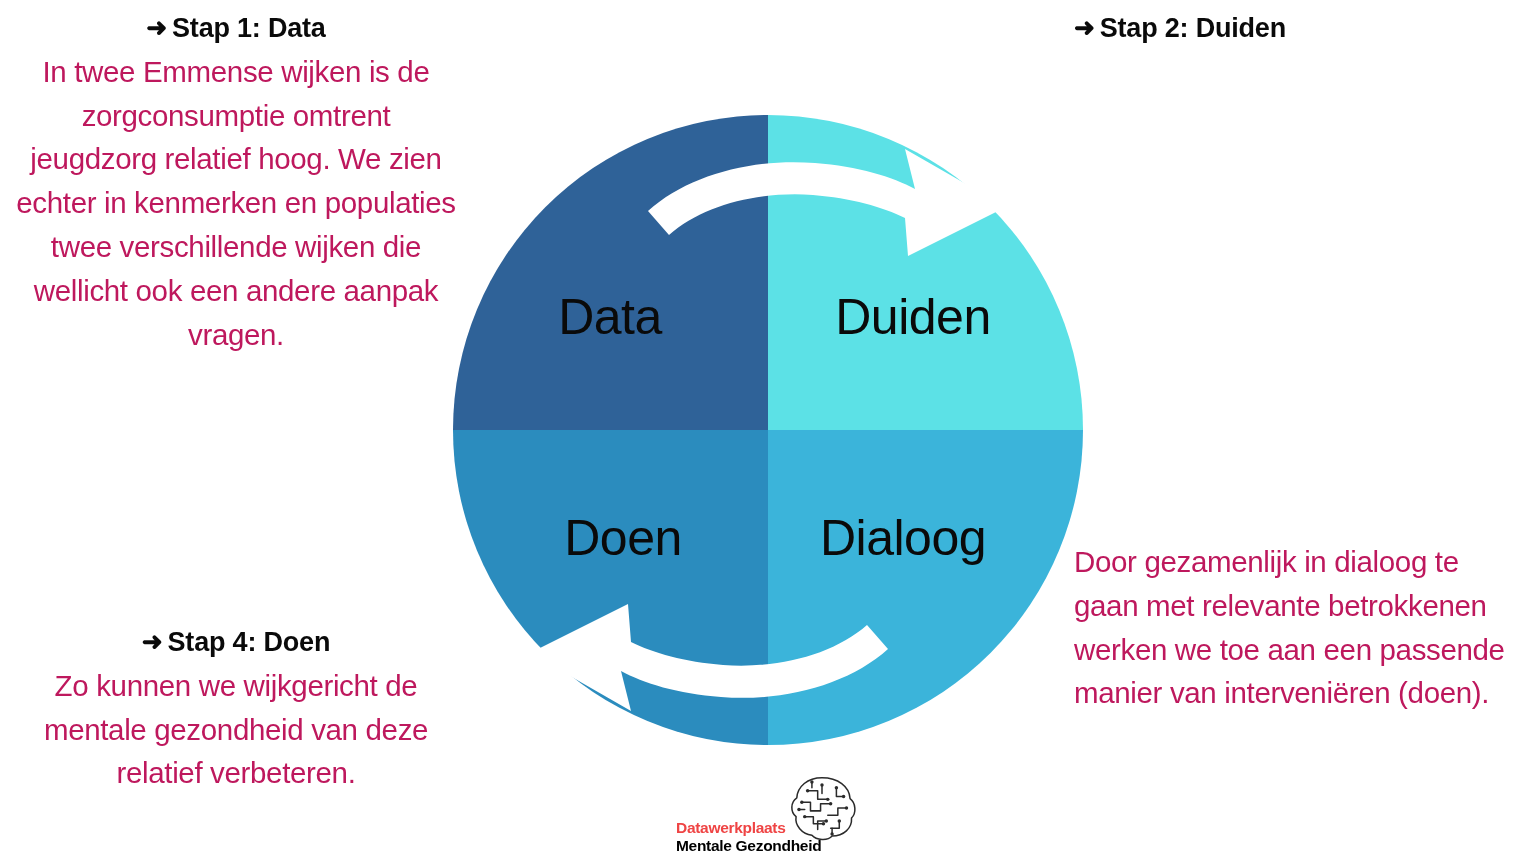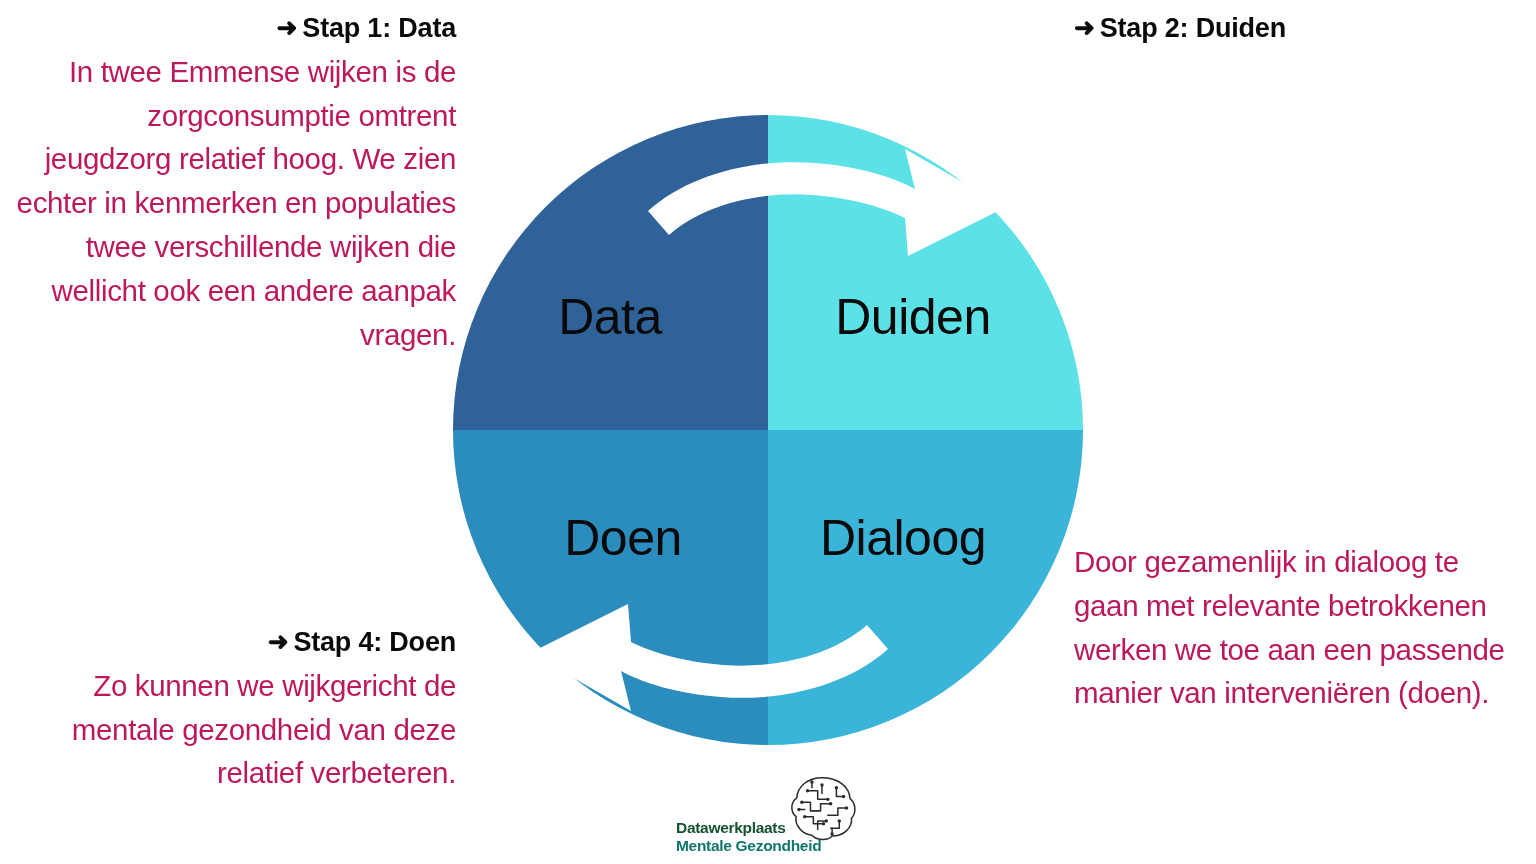--- a/index.html
+++ b/index.html
@@ -16,21 +16,21 @@
     color: #0a0a0a;
     -webkit-font-smoothing: antialiased;
   }
 
   
   .textblock {
     position: absolute;
     width: 440px;
     box-sizing: border-box;
   }
-  .tb-left  { left: 16px;  text-align: right; }
+  .tb-left  { left: 16px;  text-align: center; }
   .tb-right { right: 22px; text-align: left; }
 
   .step-heading {
     font-size: 27px;
     font-weight: bold;
     letter-spacing: -0.2px;
     line-height: 1.25;
     margin: 0 0 4px 0;
     color: #0a0a0a;
     white-space: nowrap;
@@ -92,29 +92,29 @@
   #logo-text {
     position: absolute;
     left: 0;
     bottom: 6px;
     width: 150px;
     text-align: left;
   }
   .logo-line1 {
     font-size: 15.5px;
     font-weight: bold;
-    color: #14532d;
+    color: #ef4444;
     letter-spacing: -0.3px;
     line-height: 1.12;
     white-space: nowrap;
   }
   .logo-line2 {
     font-size: 15.5px;
     font-weight: bold;
-    color: #0f766e;
+    color: #000000;
     letter-spacing: -0.3px;
     line-height: 1.12;
     white-space: nowrap;
   }
 </style>
 </head>
 <body>
 
 <div class="textblock tb-left" id="block-data">
   <p class="step-heading">

